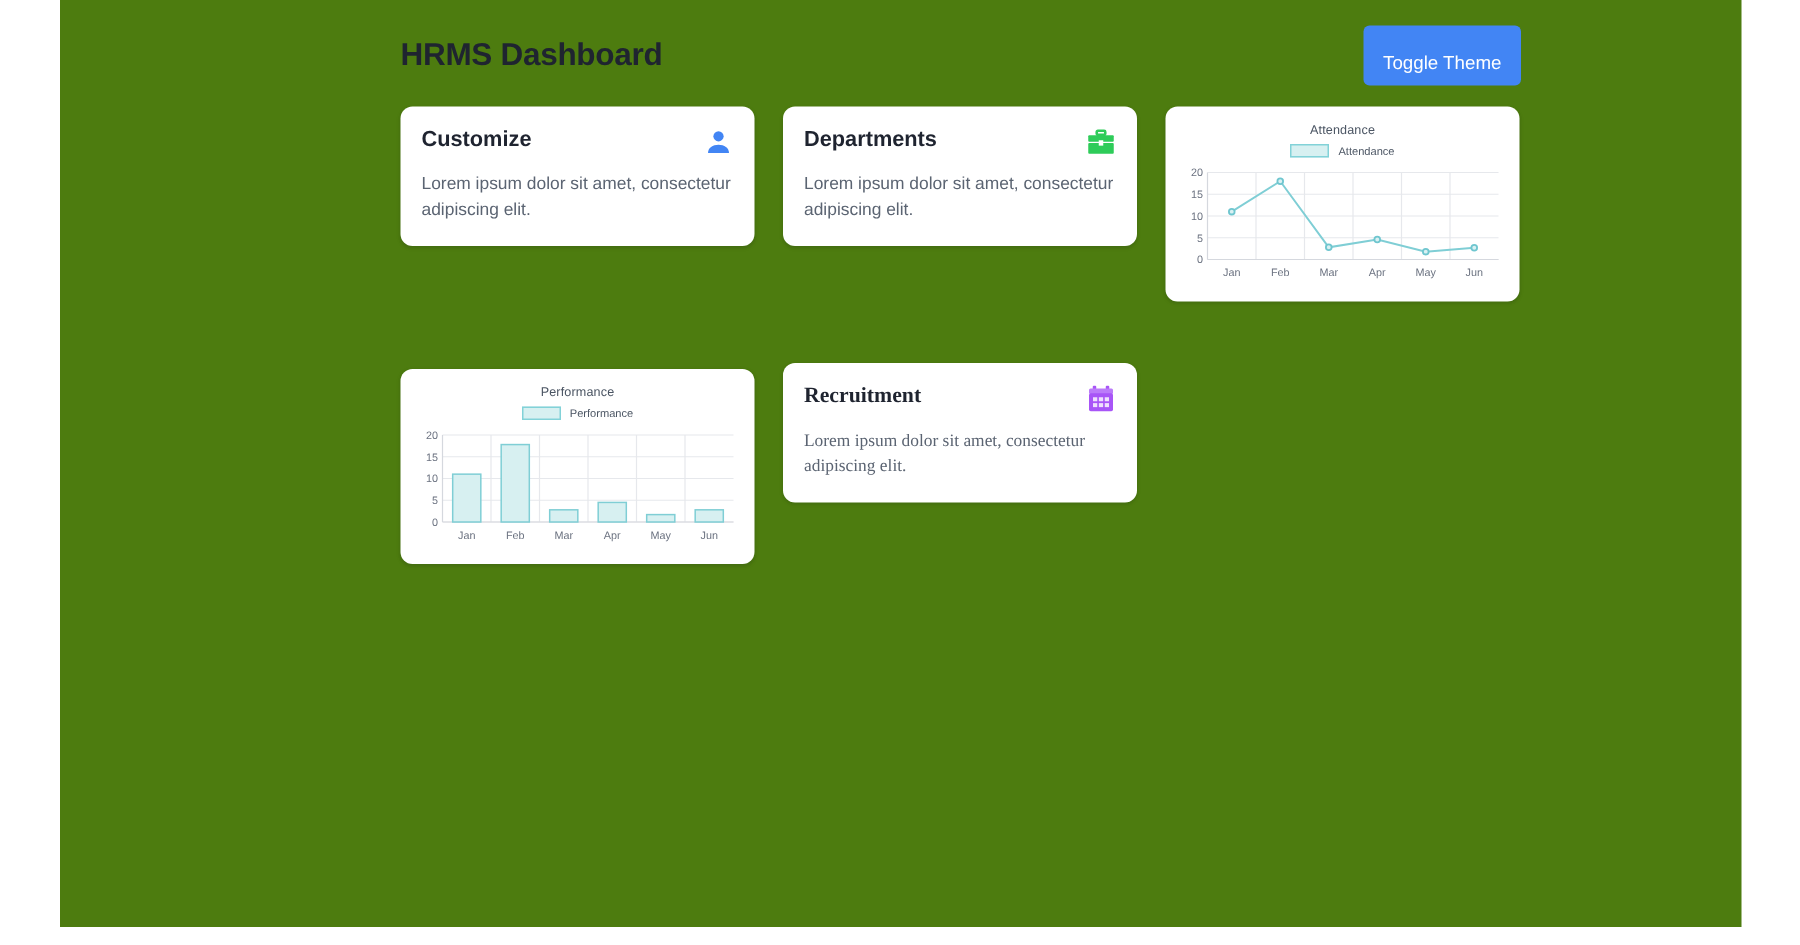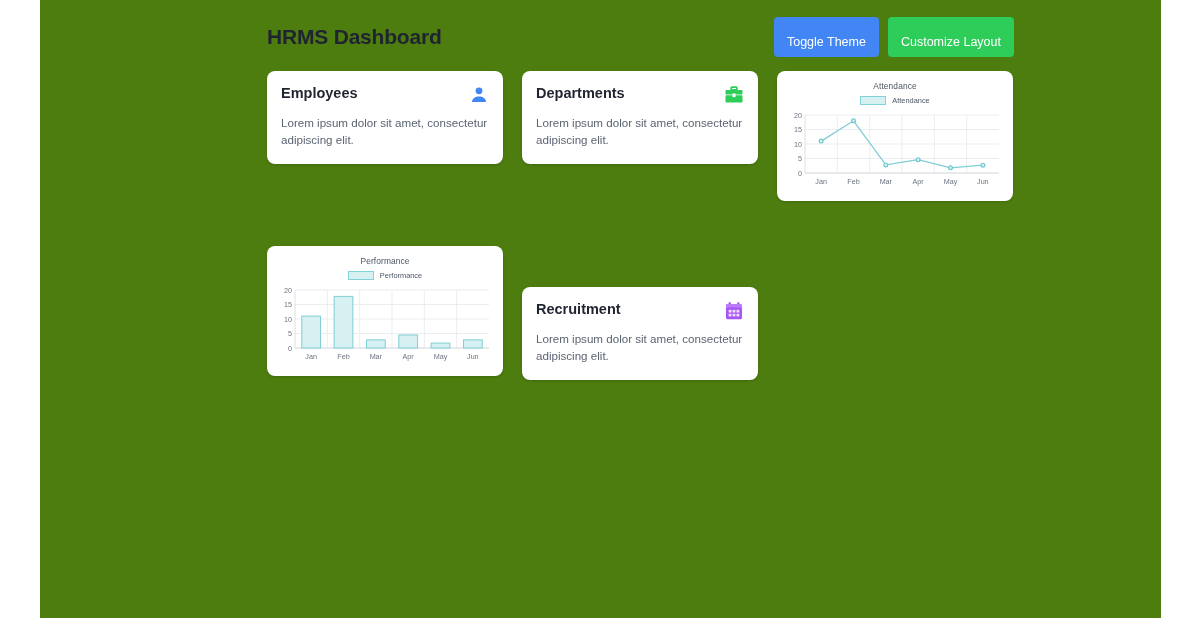--- a/index.html
+++ b/index.html
@@ -66,21 +66,21 @@
     margin-top: 9px;
     font-size: 11.6px; color: #5b6472; line-height: 1.48;
   }
   .card-icon { flex: 0 0 auto; width: 20px; height: 20px; display: block; }
 
   
   .cell-employees   { grid-column: 1; grid-row: 1; }
   .cell-departments { grid-column: 2; grid-row: 1; }
   .cell-attendance  { grid-column: 3; grid-row: 1; }
   .cell-performance { grid-column: 1; grid-row: 2; margin-top: 45px; }
-  .cell-recruitment { grid-column: 2; grid-row: 2; margin-top: 86px; }
+  .cell-recruitment { grid-column: 2; grid-row: 2; margin-top: 41px; font-family: Liberation Serif, serif; }
 
   
   .chart-card-inner { padding: 10px 10px 8px 10px; }
   .chart-title {
     text-align: center; font-size: 8.4px; color: #4b5563;
     margin-bottom: 5px; letter-spacing: 0.1px;
   }
   .chart-legend {
     display: flex; align-items: center; justify-content: center;
     gap: 6px; margin-bottom: 4px;
@@ -101,30 +101,29 @@
 </head>
 <body>
 
 <div class="page-surface">
   <div class="dashboard">
 
     <div class="header">
       <div class="page-title">HRMS Dashboard</div>
       <div class="header-actions">
         <button class="btn btn-toggle">Toggle Theme</button>
-        <button class="btn btn-customize">Customize Layout</button>
       </div>
     </div>
 
     <div class="grid">
 
       <div class="card cell-employees">
         <div class="card-text">
           <div class="card-head">
-            <div class="card-title">Employees</div>
+            <div class="card-title">Customize</div>
             <svg class="card-icon" viewBox="0 0 24 24">
               <circle cx="12" cy="7" r="4.1" fill="#4285f4"></circle>
               <path d="M3.6 20.4c0-4.3 3.8-6.7 8.4-6.7s8.4 2.4 8.4 6.7z" fill="#4285f4"></path>
             </svg>
           </div>
           <div class="card-desc">Lorem ipsum dolor sit amet, consectetur adipiscing elit.</div>
         </div>
       </div>
 
       <div class="card cell-departments">

